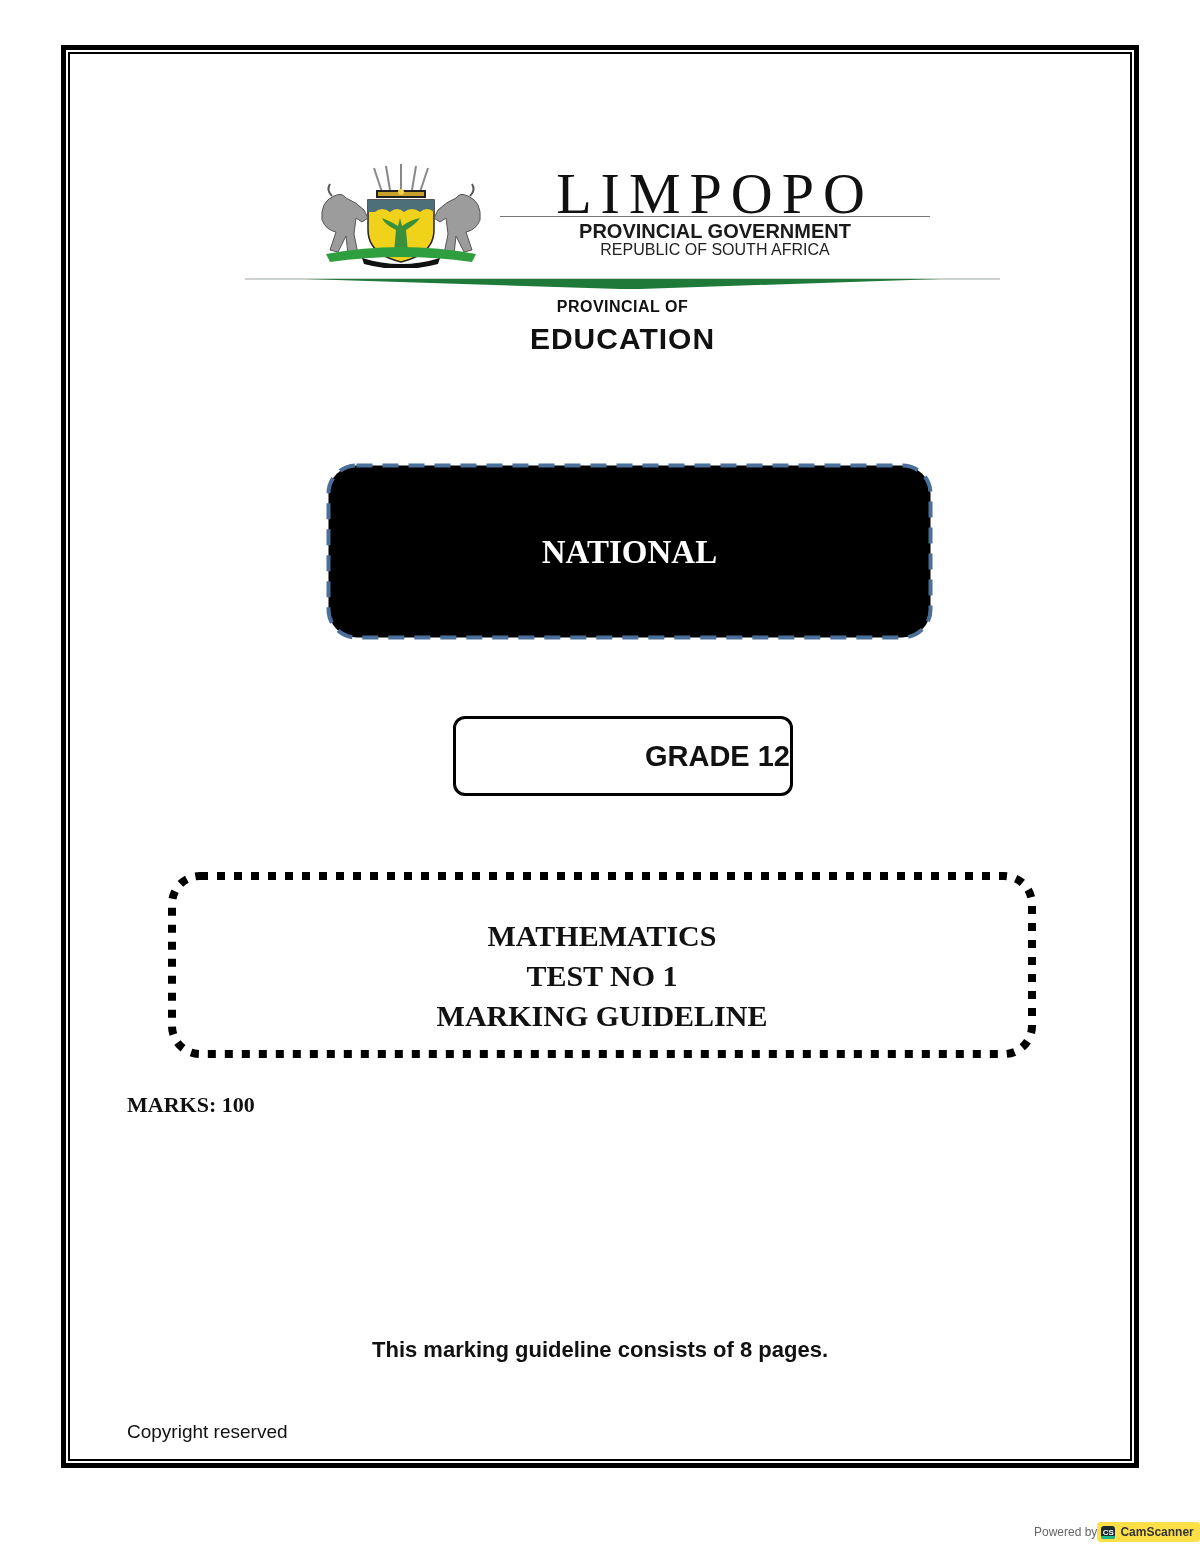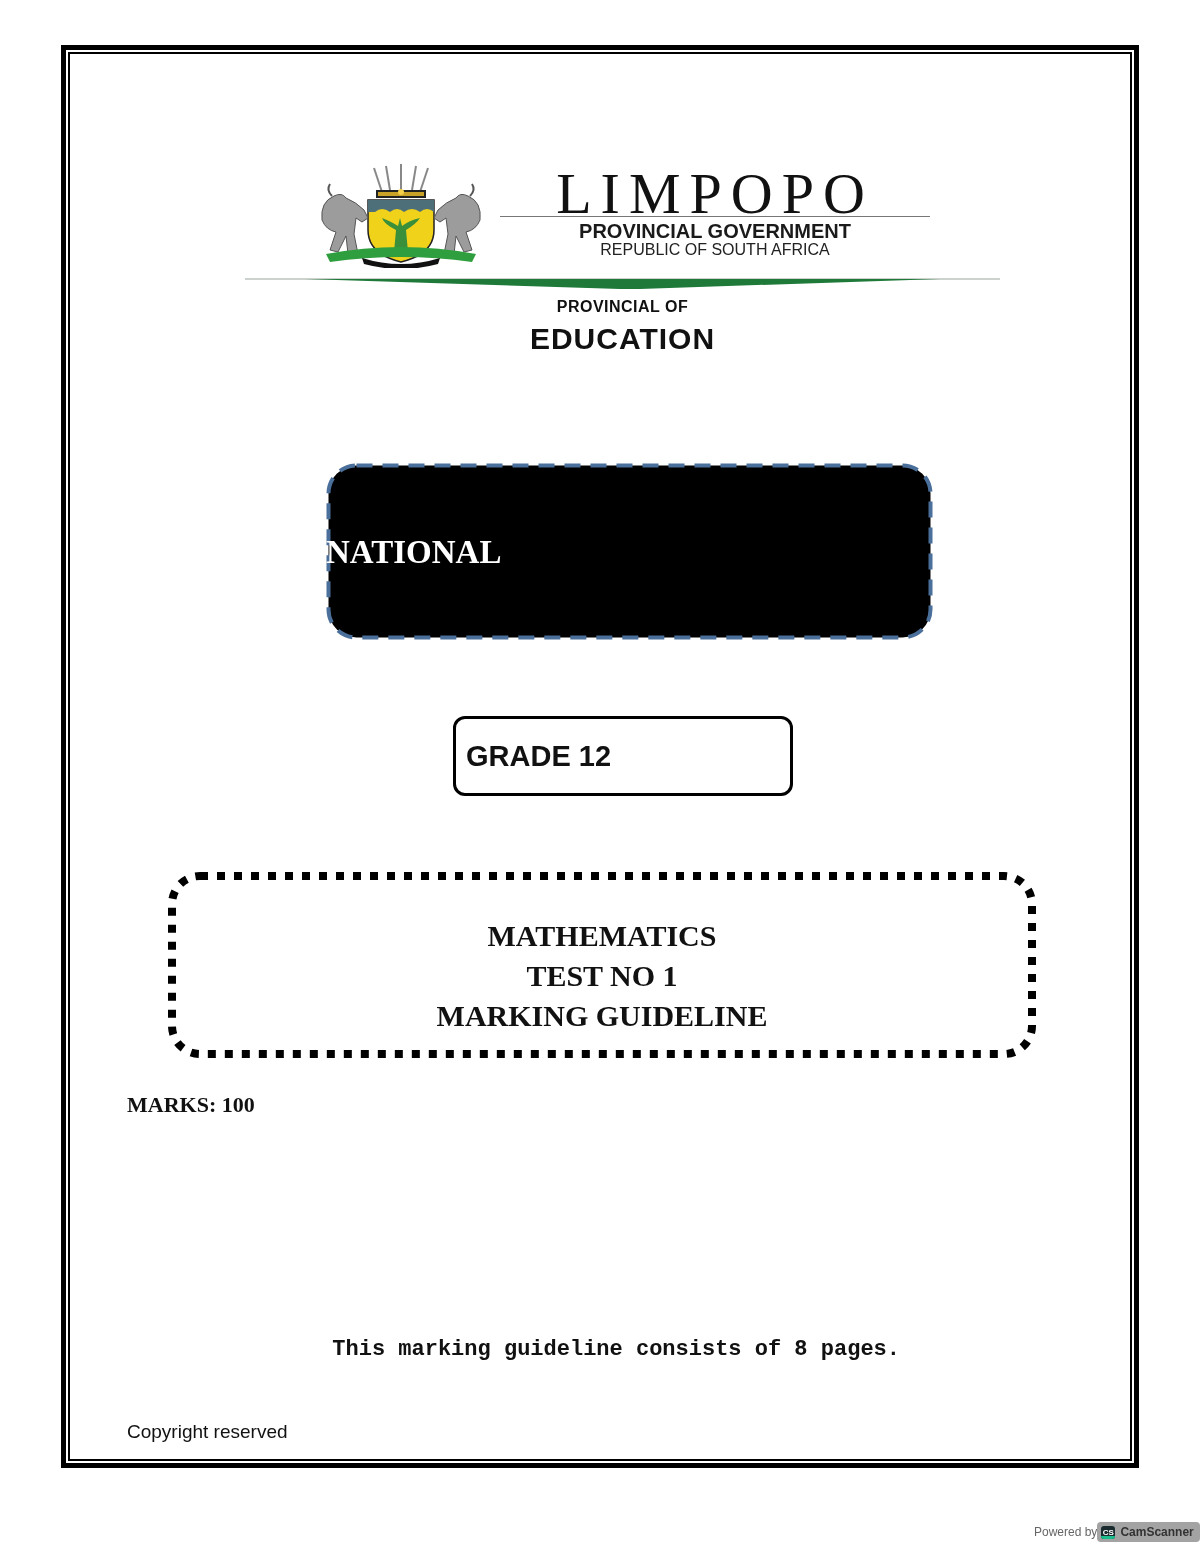--- a/index.html
+++ b/index.html
@@ -13,37 +13,37 @@
   .prov-gov { position: absolute; left: 500px; top: 220px; width: 430px; text-align: center; font-family: "Liberation Sans", sans-serif; font-weight: bold; font-size: 20px; line-height: 22px; color: #1a1a1a; }
   .republic { position: absolute; left: 500px; top: 241px; width: 430px; text-align: center; font-family: "Liberation Sans", sans-serif; font-size: 16px; line-height: 18px; color: #222; }
 
   .swoosh { position: absolute; left: 245px; top: 276px; width: 755px; height: 16px; }
 
   .dept-of { position: absolute; left: 450px; top: 298px; width: 345px; text-align: center; font-family: "Liberation Sans", sans-serif; font-weight: bold; font-size: 16px; line-height: 18px; color: #111; letter-spacing: 0.5px; }
   .education { position: absolute; left: 440px; top: 316px; width: 365px; text-align: center; font-family: "Liberation Sans", sans-serif; font-weight: bold; font-size: 30px; line-height: 46px; color: #111; letter-spacing: 1px; }
 
   .nsc-box { position: absolute; left: 326px; top: 463px; width: 607px; height: 177px; }
   .nsc-box svg { position: absolute; left: 0; top: 0; }
-  .nsc-text { position: absolute; left: 0; top: 0; width: 607px; height: 177px; display: flex; flex-direction: column; justify-content: center; align-items: flex-start; color: #fff; font-family: "Liberation Serif", serif; font-weight: bold; font-size: 33px; line-height: 46px; }
+  .nsc-text { position: absolute; left: 0; top: 0; width: 607px; height: 177px; display: flex; flex-direction: column; justify-content: center; align-items: center; color: #fff; font-family: "Liberation Serif", serif; font-weight: bold; font-size: 33px; line-height: 46px; }
 
-  .grade-box { position: absolute; left: 453px; top: 716px; width: 340px; height: 80px; box-sizing: border-box; border: 3px solid #000; border-radius: 12px; display: flex; align-items: center; justify-content: flex-start; padding-left: 10px; }
+  .grade-box { position: absolute; left: 453px; top: 716px; width: 340px; height: 80px; box-sizing: border-box; border: 3px solid #000; border-radius: 12px; display: flex; align-items: center; justify-content: flex-end; }
   .grade-text { font-family: "Liberation Sans", sans-serif; font-weight: bold; font-size: 29px; color: #111; }
 
   .subject-box { position: absolute; left: 166px; top: 870px; width: 872px; height: 190px; }
   .subject-box svg { position: absolute; left: 0; top: 0; }
   .subject-text { position: absolute; left: 0; top: 46px; width: 872px; text-align: center; font-family: "Liberation Serif", serif; font-weight: bold; font-size: 30px; line-height: 40px; color: #111; }
   .subject-text div { display: block; }
 
   .marks { position: absolute; left: 127px; top: 1092px; font-family: "Liberation Serif", serif; font-weight: bold; font-size: 22px; line-height: 26px; color: #111; }
-  .pages-note { position: absolute; left: 300px; top: 1337px; width: 600px; text-align: right; font-family: Liberation Mono, monospace; font-weight: bold; font-size: 22px; line-height: 26px; color: #111; }
+  .pages-note { position: absolute; left: 300px; top: 1337px; width: 600px; text-align: center; font-family: Liberation Sans, sans-serif; font-weight: bold; font-size: 22px; line-height: 26px; color: #111; }
   .copyright { position: absolute; left: 127px; top: 1420px; font-family: "Liberation Sans", sans-serif; font-size: 19px; line-height: 24px; color: #111; }
 
   .powered { position: absolute; left: 1034px; top: 1522px; display: flex; align-items: center; }
   .powered-label { font-family: "Liberation Sans", sans-serif; font-size: 12px; color: #666; }
-  .cs-badge { display: flex; align-items: center; gap: 5px; background: #a3a3a3; border-radius: 4px; padding: 3px 6px 3px 4px; }
+  .cs-badge { display: flex; align-items: center; gap: 5px; background: #fde047; border-radius: 4px; padding: 3px 6px 3px 4px; }
   .cs-logo { width: 14px; height: 13px; background: #1a2b2f; border-radius: 3px; color: #fff; font-family: "Liberation Sans", sans-serif; font-weight: bold; font-size: 8px; line-height: 13px; text-align: center; position: relative; overflow: hidden; }
   .cs-logo::after { content: ""; position: absolute; left: 0; bottom: 0; width: 14px; height: 3px; background: #19bc8c; }
   .cs-name { font-family: "Liberation Sans", sans-serif; font-size: 12px; color: #333; font-weight: bold; }
 </style>
 </head>
 <body>
 
 <div class="frame-outer"></div>
 <div class="frame-inner"></div>
 

